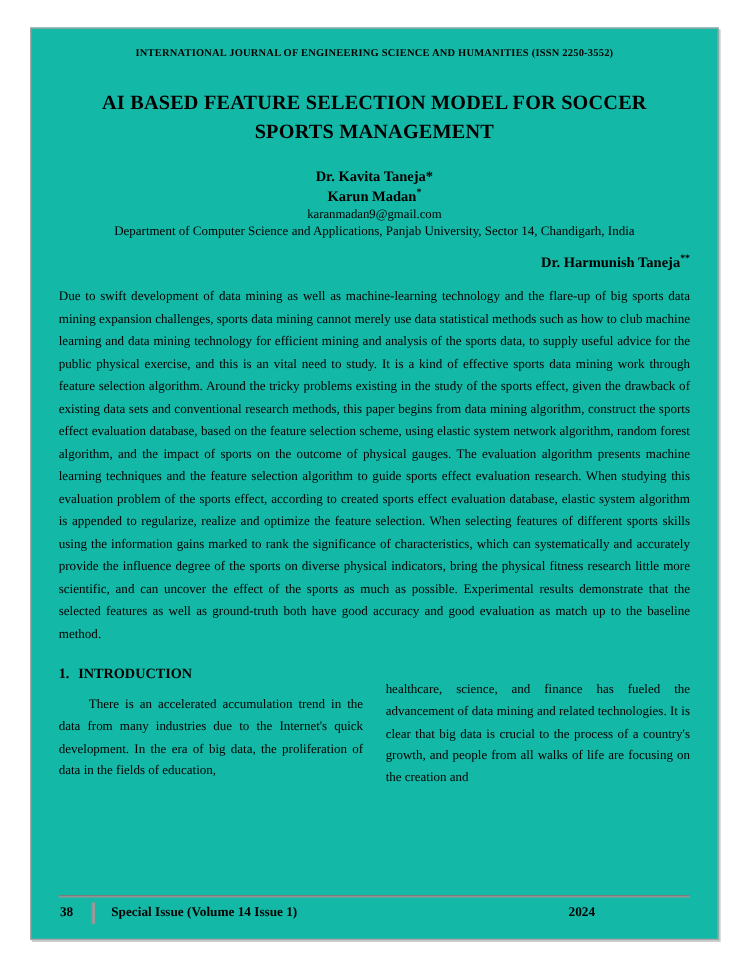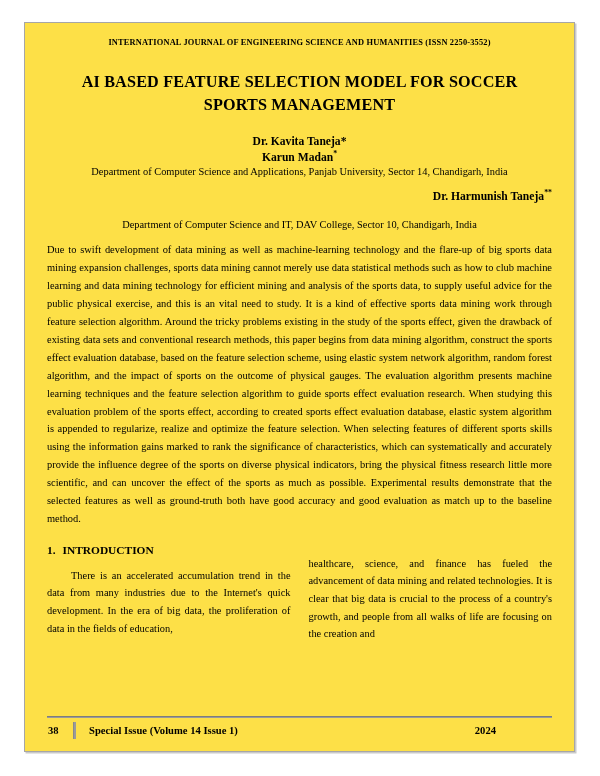--- a/index.html
+++ b/index.html
@@ -17,21 +17,21 @@
   }
 
   
   .page-frame {
     position: absolute;
     left: 24px;
     top: 22px;
     width: 551px;
     height: 730px;
     border: 1px solid #a6a6a6;
-    background: #fde047;
+    background: #14b8a6;
     box-shadow: 1.5px 1.5px 0 0 #c9c9c9;
   }
 
   .page-inner {
     position: absolute;
     left: 0; top: 0; right: 0; bottom: 0;
     padding: 10px 22px 0 22px;
   }
 
   
@@ -145,21 +145,21 @@
     left: 22px;
     right: 22px;
     bottom: 33px;
     height: 2px;
     background: #9a9a9a;
     border-top: 1px solid #7d7d7d;
   }
   .footer {
     position: absolute;
     left: 22px;
-    right: 16px;
+    right: 36px;
     bottom: 11px;
     height: 20px;
     display: flex;
     align-items: center;
     font-weight: bold;
     font-size: 10.6px;
   }
   .footer-page {
     width: 26px;
     text-align: left;
@@ -184,28 +184,28 @@
 <div class="page-frame">
   <div class="page-inner">
 
     <div class="running-head">INTERNATIONAL JOURNAL OF ENGINEERING SCIENCE AND HUMANITIES (ISSN 2250-3552)</div>
 
     <h1 class="doc-title">AI BASED FEATURE SELECTION MODEL FOR SOCCER SPORTS MANAGEMENT</h1>
 
     <div class="author-block">
       <div class="author-name">Dr. Kavita Taneja*</div>
       <div class="author-name"><span>Karun Madan</span><sup>*</sup></div>
+      <div class="author-email">karanmadan9@gmail.com</div>
       <div class="affiliation">Department of Computer Science and Applications, Panjab University, Sector 14, Chandigarh, India</div>
     </div>
 
     <div class="author-block-2">
       <div class="author-name"><span>Dr. Harmunish Taneja</span><sup>**</sup></div>
     </div>
 
-    <div class="affiliation-2">Department of Computer Science and IT, DAV College, Sector 10, Chandigarh, India</div>
 
     <p class="abstract-body">Due to swift development of data mining as well as machine-learning technology and the flare-up of big sports data mining expansion challenges, sports data mining cannot merely use data statistical methods such as how to club machine learning and data mining technology for efficient mining and analysis of the sports data, to supply useful advice for the public physical exercise, and this is an vital need to study. It is a kind of effective sports data mining work through feature selection algorithm. Around the tricky problems existing in the study of the sports effect, given the drawback of existing data sets and conventional research methods, this paper begins from data mining algorithm, construct the sports effect evaluation database, based on the feature selection scheme, using elastic system network algorithm, random forest algorithm, and the impact of sports on the outcome of physical gauges. The evaluation algorithm presents machine learning techniques and the feature selection algorithm to guide sports effect evaluation research. When studying this evaluation problem of the sports effect, according to created sports effect evaluation database, elastic system algorithm is appended to regularize, realize and optimize the feature selection. When selecting features of different sports skills using the information gains marked to rank the significance of characteristics, which can systematically and accurately provide the influence degree of the sports on diverse physical indicators, bring the physical fitness research little more scientific, and can uncover the effect of the sports as much as possible. Experimental results demonstrate that the selected features as well as ground-truth both have good accuracy and good evaluation as match up to the baseline method.</p>
 
 
     <div class="intro-wrap">
       <div class="col col-left">
         <div class="intro-heading">
           <span class="num">1.</span>
           <span>INTRODUCTION</span>
         </div>

